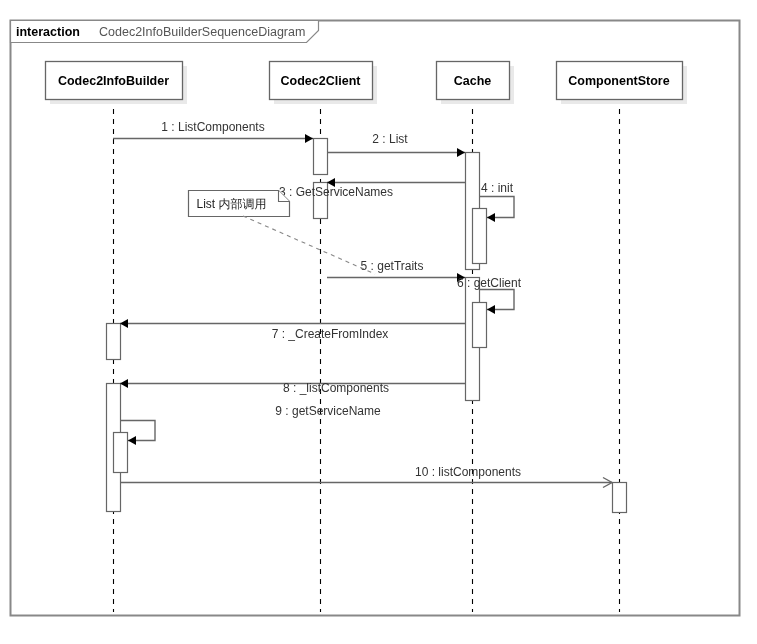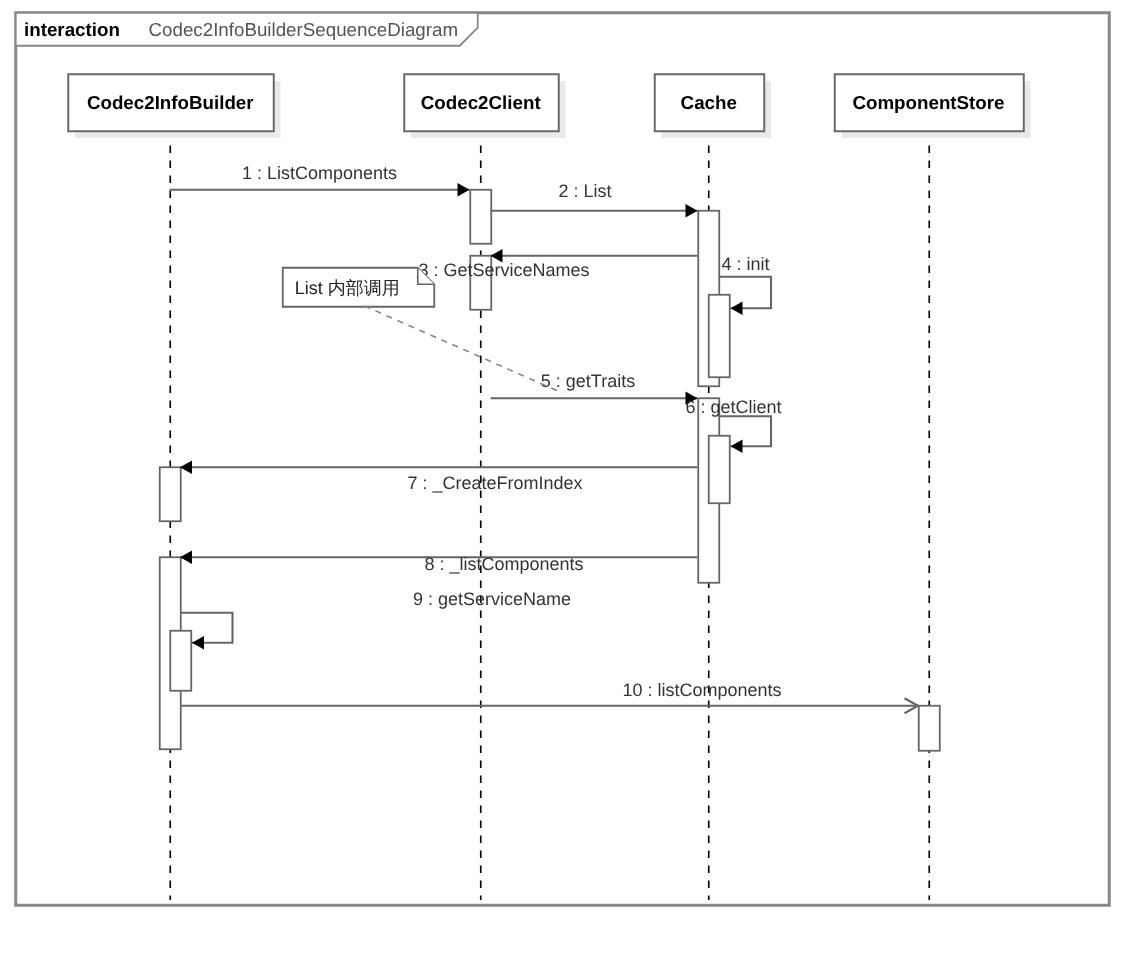--- a/index.html
+++ b/index.html
@@ -10,21 +10,21 @@
   body {
     font-family: "Liberation Sans", sans-serif;
     width: 757px;
     height: 644px;
     position: relative;
     overflow: hidden;
     -webkit-font-smoothing: antialiased;
   }
   #canvas {
     position: absolute;
-    left: 0; top: 0;
+    left: 0; top: 12px;
     width: 757px;
     height: 469px;
   }
   svg { display: block; }
   .frame-border {
     fill: none;
     stroke: #888888;
     stroke-width: 2;
   }
   .tab-shape {

